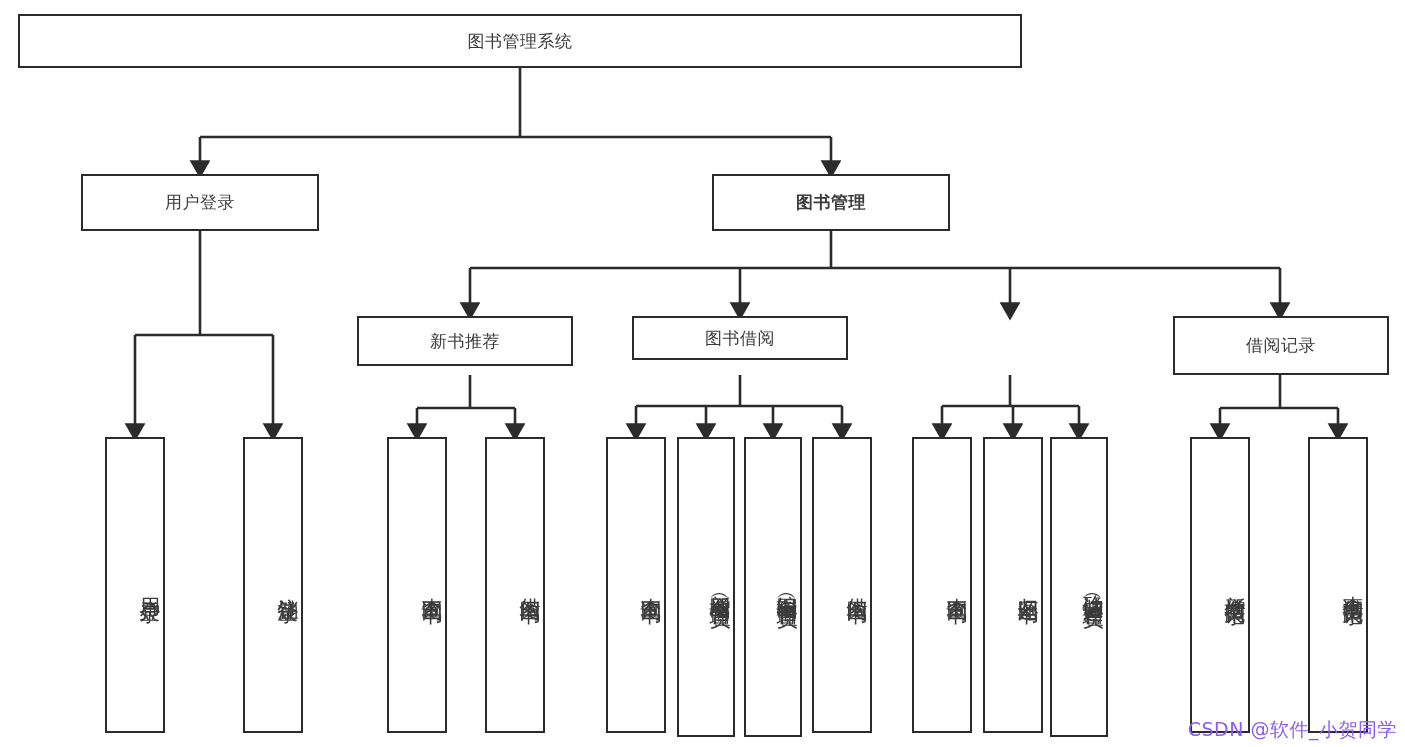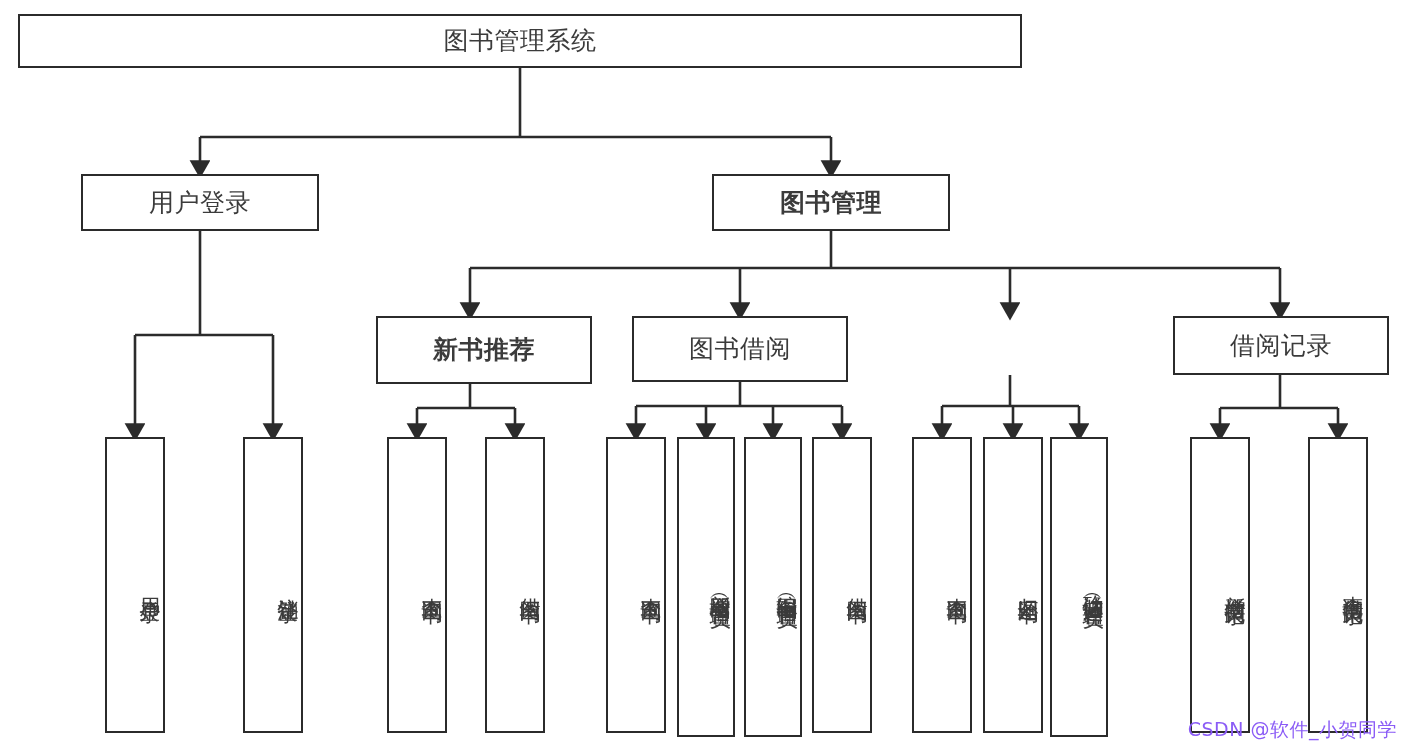--- a/index.html
+++ b/index.html
@@ -29,21 +29,21 @@
     box-sizing: border-box;
     border: 2px solid #2b2b2b;
     background: #ffffff;
     color: #3b3b3b;
     display: flex;
     align-items: center;
     justify-content: center;
     text-align: center;
   }
   .node.horiz {
-    font-size: 25px;
+    font-size: 17px;
     letter-spacing: 0.5px;
     line-height: 1.2;
   }
   .node.vert {
     writing-mode: vertical-rl;
     text-orientation: upright;
     font-size: 21px;
     line-height: 1.25;
     letter-spacing: 2px;
     padding-top: 6px;
@@ -132,25 +132,25 @@
   </div>
 
   <div class="node horiz" style="left:81px; top:174px; width:238px; height:57px;">
     <span class="label">用户登录</span>
   </div>
 
   <div class="node horiz" style="left:712px; top:174px; width:238px; height:57px;font-weight:bold;">
     <span class="label">图书管理</span>
   </div>
 
-  <div class="node horiz" style="left:376px; top:316px; width:216px; height:68px;font-weight:bold;">
+  <div class="node horiz" style="left:357px; top:316px; width:216px; height:50px;">
     <span class="label">新书推荐</span>
   </div>
 
-  <div class="node horiz" style="left:632px; top:316px; width:216px; height:66px;">
+  <div class="node horiz" style="left:632px; top:316px; width:216px; height:44px;">
     <span class="label">图书借阅</span>
   </div>
 
 
   <div class="node horiz" style="left:1173px; top:316px; width:216px; height:59px;">
     <span class="label">借阅记录</span>
   </div>
 
   <div class="node vert" style="left:105px; top:437px; width:60px; height:296px;">
     <span class="label">用户登录</span>

